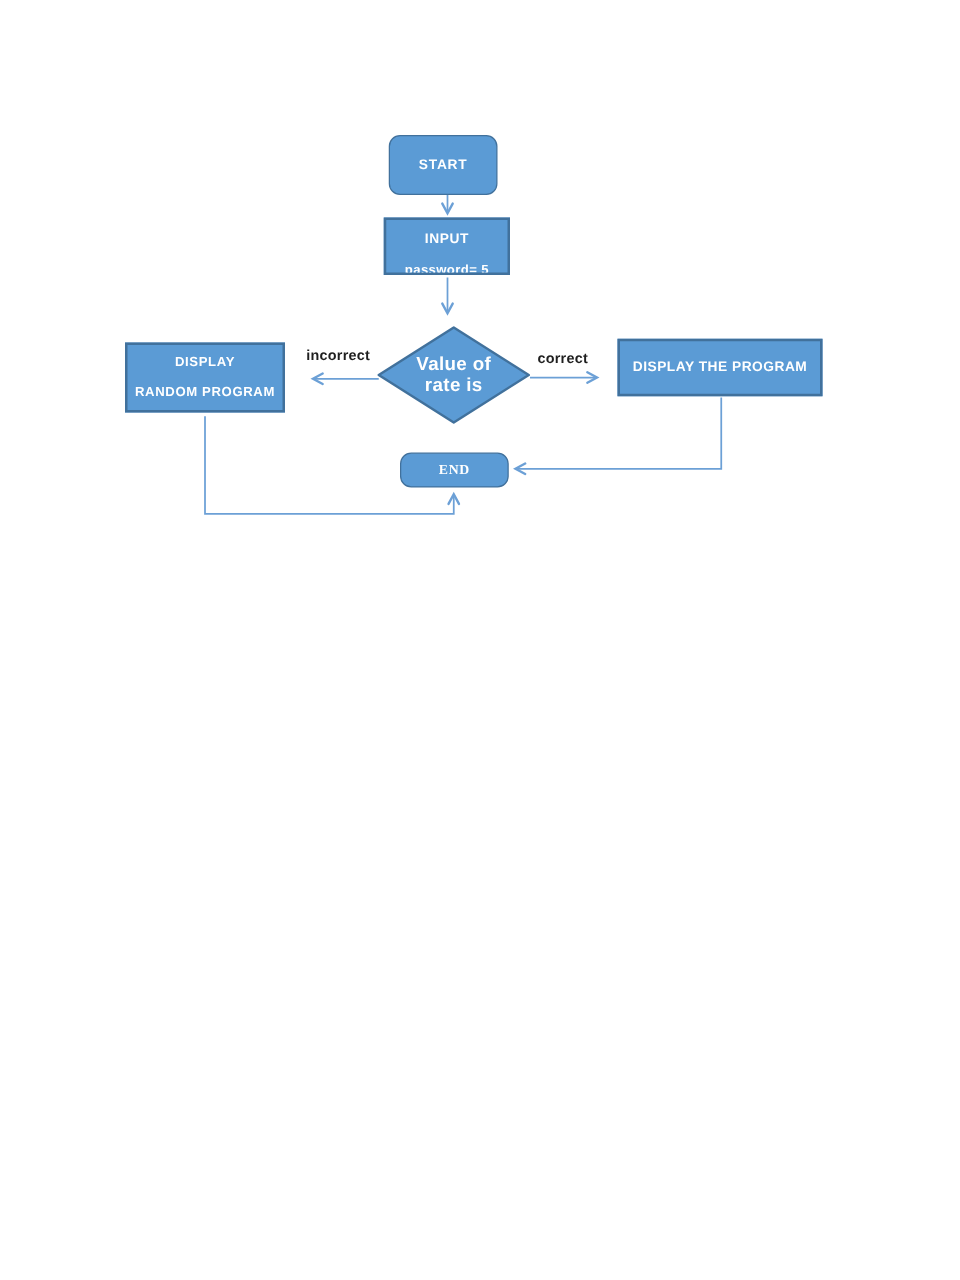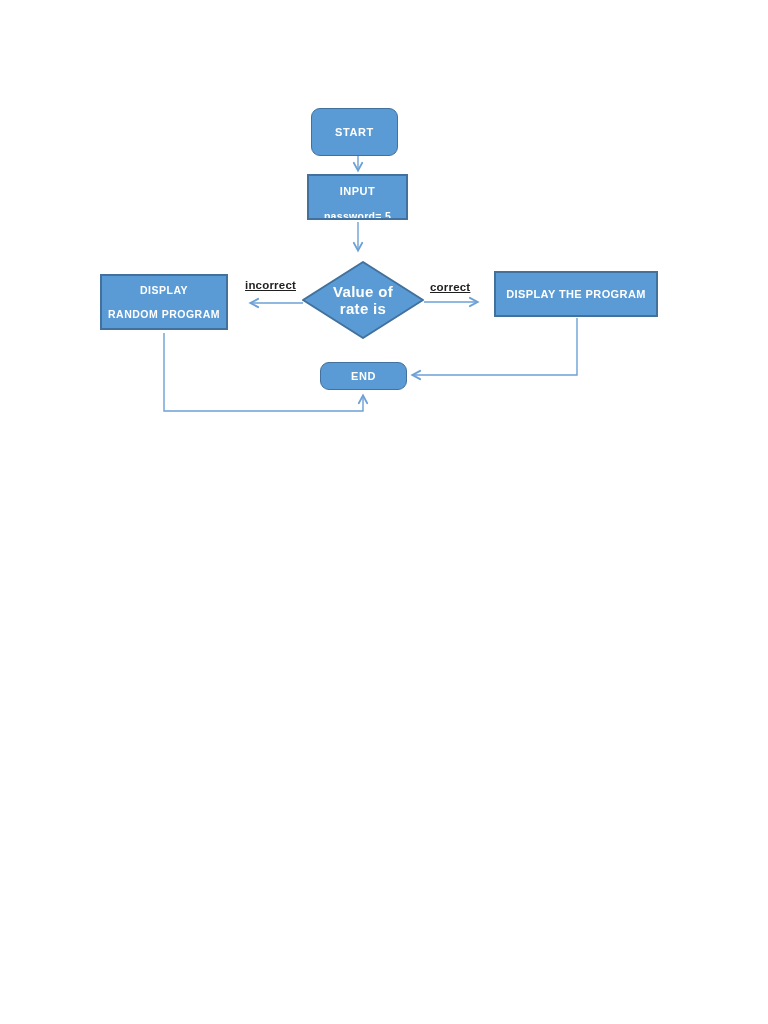--- a/index.html
+++ b/index.html
@@ -49,21 +49,21 @@
     justify-content: center;
     text-align: center;
   }
   .terminator {
     border-radius: 9px;
     border-width: 1.5px;
     font-size: 11px;
     letter-spacing: 0.6px;
   }
   .node-start { left: 311px; top: 108px; width: 87px; height: 48px; }
-  .node-end   { left: 320px; top: 362px; width: 87px; height: 28px; }
+  .node-end   { left: 320px; top: 362px; width: 87px; height: 28px; font-family: Liberation Serif, serif; }
 
   .node-input {
     left: 307px; top: 174px; width: 101px; height: 46px;
     display: block;
     overflow: hidden;
     font-size: 11px;
     letter-spacing: 0.5px;
   }
   .node-input .main-label { margin-top: 9px; }
   .node-input .sub-label {
@@ -101,21 +101,20 @@
     font-size: 11px;
     letter-spacing: 0.4px;
   }
 
   .edge-label {
     position: absolute;
     color: var(--edge-label-text, #1f1f1f);
     font-size: 11.5px;
     font-weight: bold;
     letter-spacing: 0.2px;
-    text-decoration: underline;
   }
   .label-incorrect { left: 245px; top: 279px; width: 50px; text-align: center; }
   .label-correct  { left: 430px; top: 281px; width: 46px; text-align: left; }
 </style>
 </head>
 <body>
 
 <div class="page">
 
   <svg class="connectors" viewBox="0 0 768 1024">

